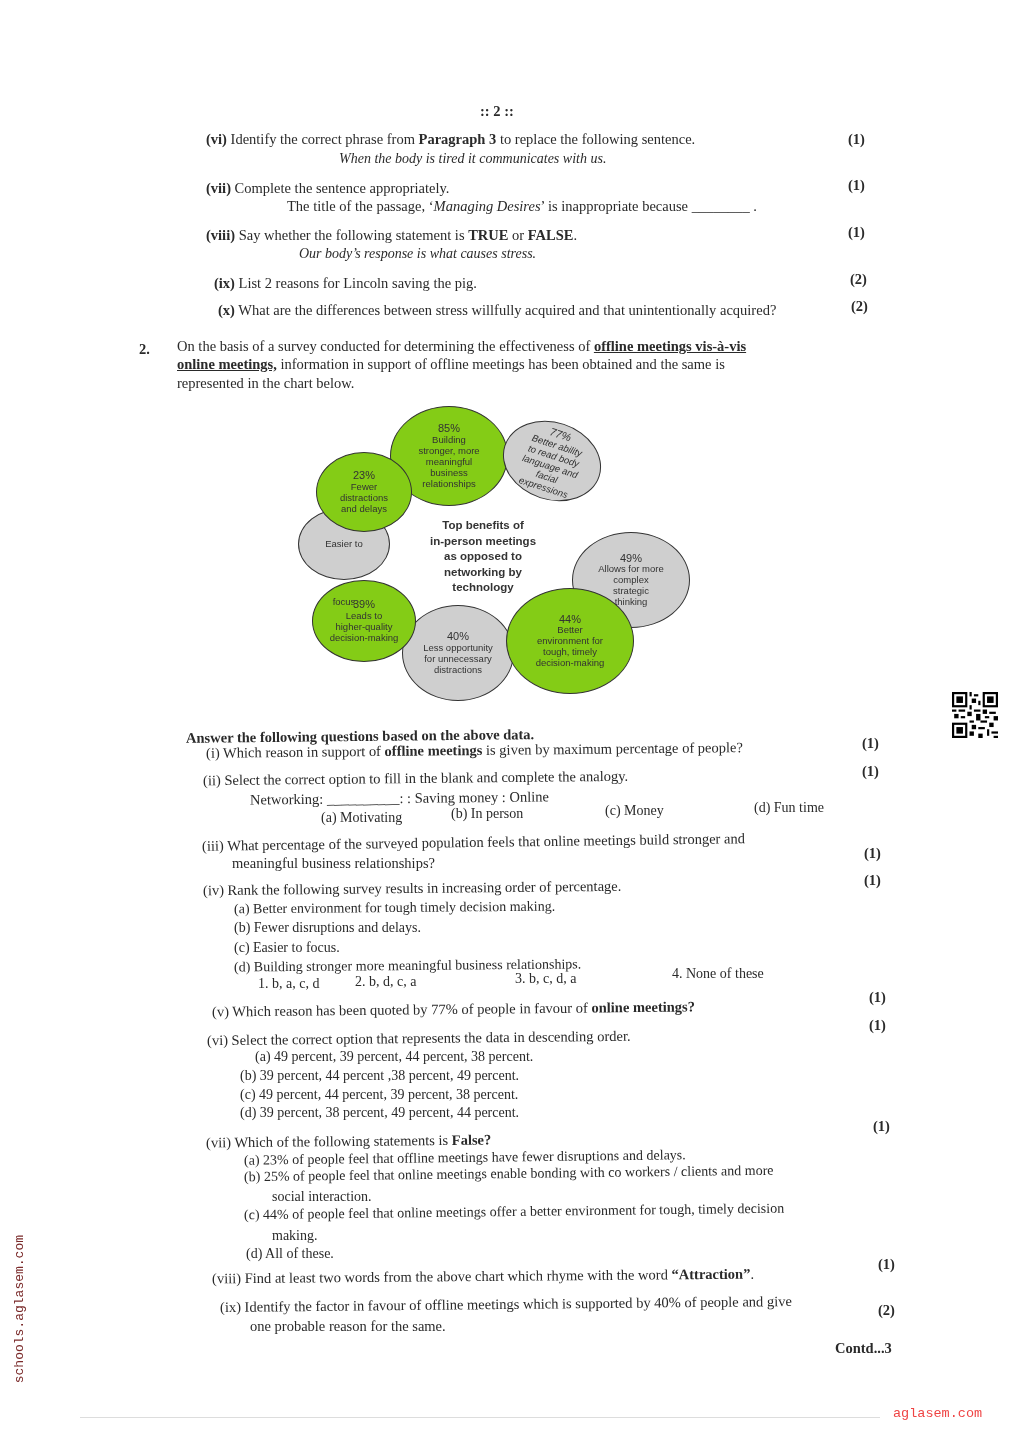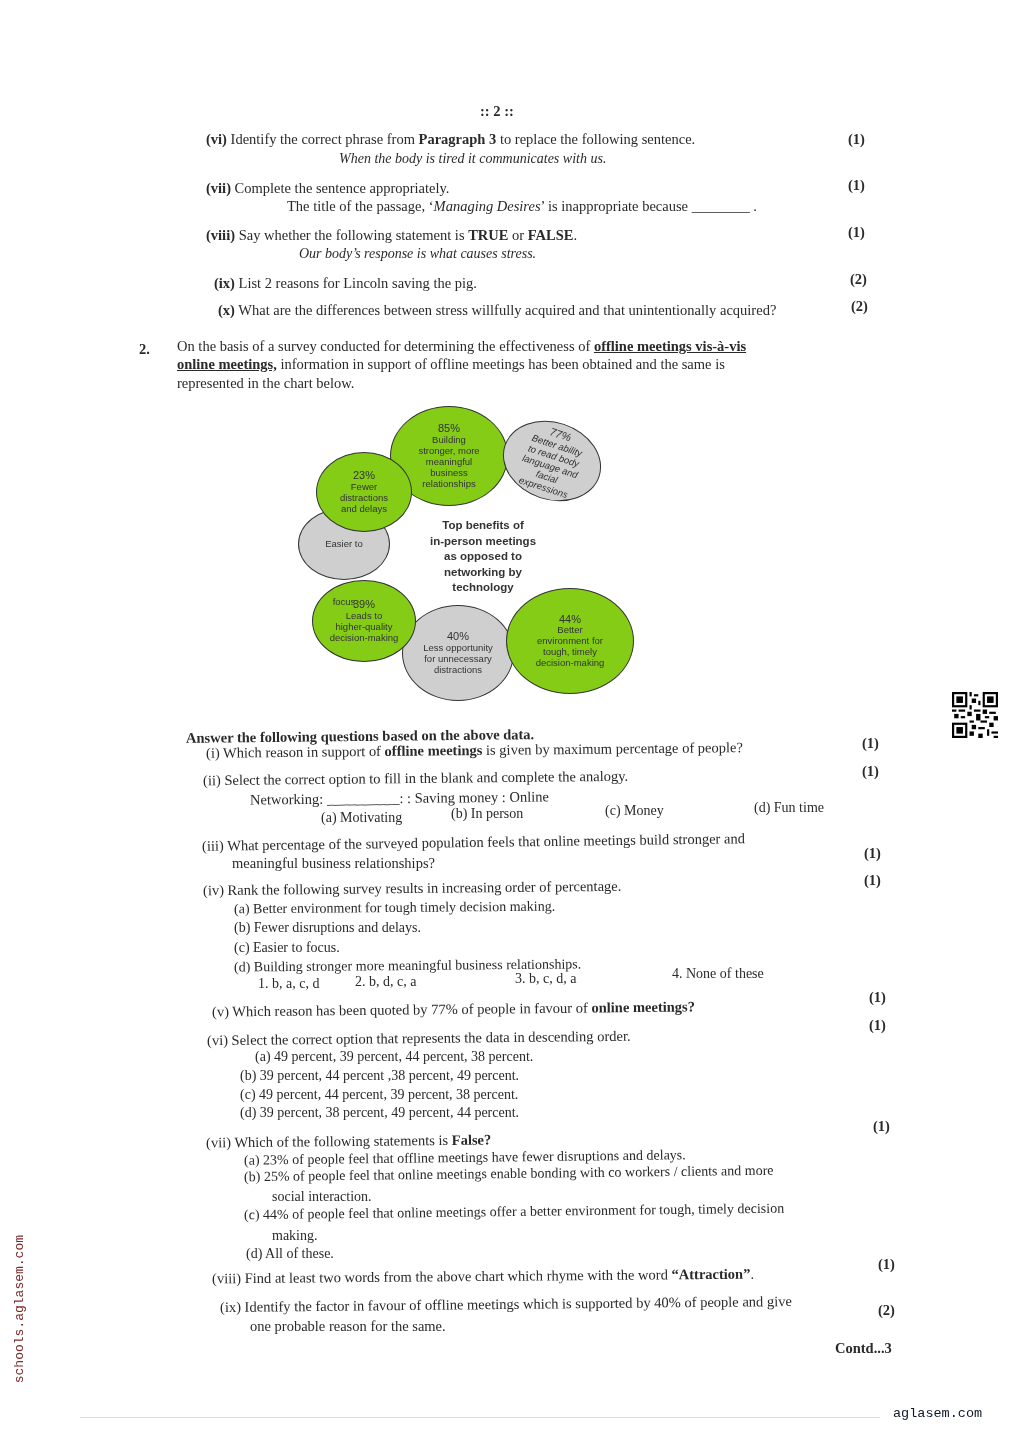--- a/index.html
+++ b/index.html
@@ -18,21 +18,21 @@
             text-align:center; font-family:"Liberation Sans", "DejaVu Sans", sans-serif;
             font-size:9.5px; line-height:1.15; color:#333; background:#84cc16; box-sizing:border-box; padding:4px; }
   .bubble.shaded { background:#cfcfcf; }
   .bubble .pct { font-size:11px; }
   .center-text { position:absolute; font-family:"Liberation Sans", "DejaVu Sans", sans-serif;
                  font-size:11.5px; text-align:center; line-height:1.35; color:#333;font-weight:bold; }
   .wm-side { position:absolute; left:12px; top:1235px; transform-origin:left top;
              transform:rotate(-90deg) translateX(-100%); font-family:"Liberation Mono", "DejaVu Sans Mono", monospace;
              font-size:13px; color:#7a2a2a; white-space:nowrap; }
   .wm-bottom { position:absolute; left:893px; top:1406px; font-family:"Liberation Mono", "DejaVu Sans Mono", monospace;
-               font-size:13.5px; color:#0f172a; }
+               font-size:13.5px; color:#ef4444; }
   .footer-line { position:absolute; left:80px; top:1417px; width:800px; height:1px; background:#ddd; }
   .qr { position:absolute; left:952px; top:692px; width:46px; height:46px; }
 </style>
 </head>
 <body>
 
 <div class="abs q" style="left:480px;top:103px;font-weight:bold;">:: 2 ::</div>
 
 <div class="abs q" style="left:206px;top:131px;">
   <span class="bold">(vi)</span><span> Identify the correct phrase from </span><b>Paragraph 3</b><span> to replace the following sentence.</span>
@@ -87,20 +87,27 @@
   <div class="bubble shaded" style="left:212px;top:22px;width:100px;height:78px;transform:rotate(18deg);font-style:italic;">
     <span class="pct">77%</span>
     <span>Better ability</span>
     <span>to read body</span>
     <span>language and</span>
     <span>facial</span>
     <span>expressions</span>
   </div>
 
 
+  <div class="bubble shaded" style="left:282px;top:132px;width:118px;height:96px;">
+    <span class="pct">49%</span>
+    <span>Allows for more</span>
+    <span>complex</span>
+    <span>strategic</span>
+    <span>thinking</span>
+  </div>
 
   <div class="bubble shaded" style="left:112px;top:205px;width:112px;height:96px;">
     <span class="pct">40%</span>
     <span>Less opportunity</span>
     <span>for unnecessary</span>
     <span>distractions</span>
   </div>
 
   <div class="bubble" style="left:216px;top:188px;width:128px;height:106px;">
     <span class="pct">44%</span>

